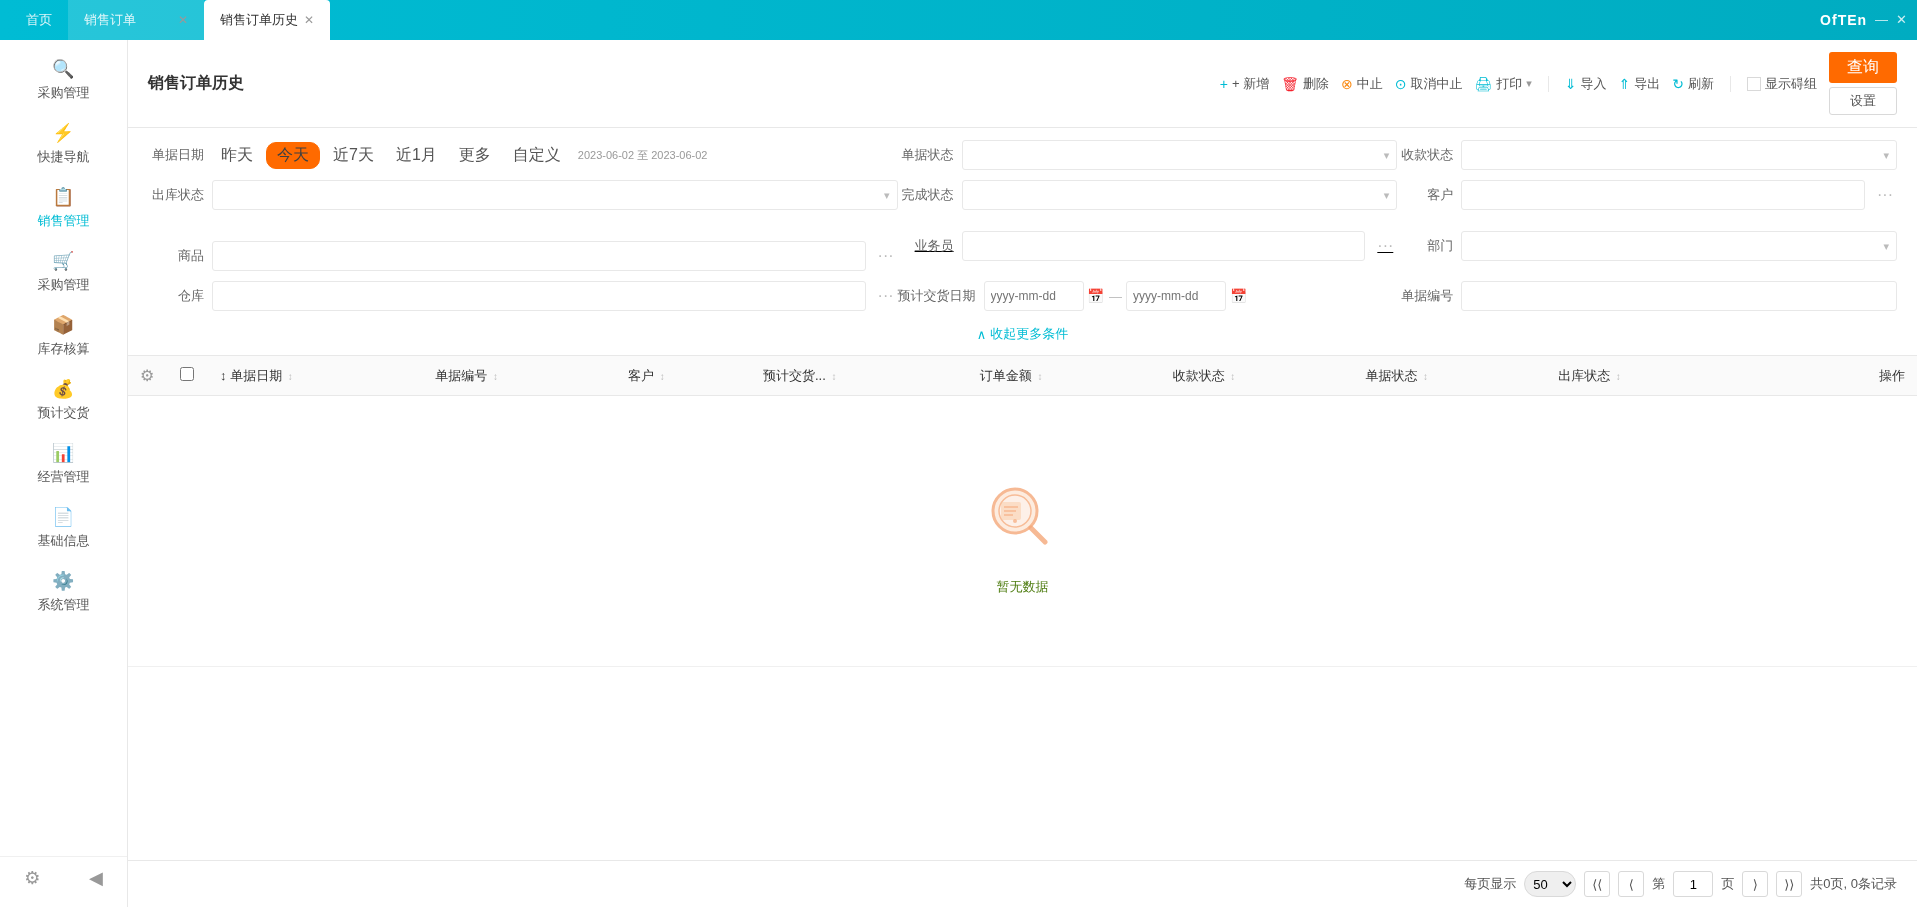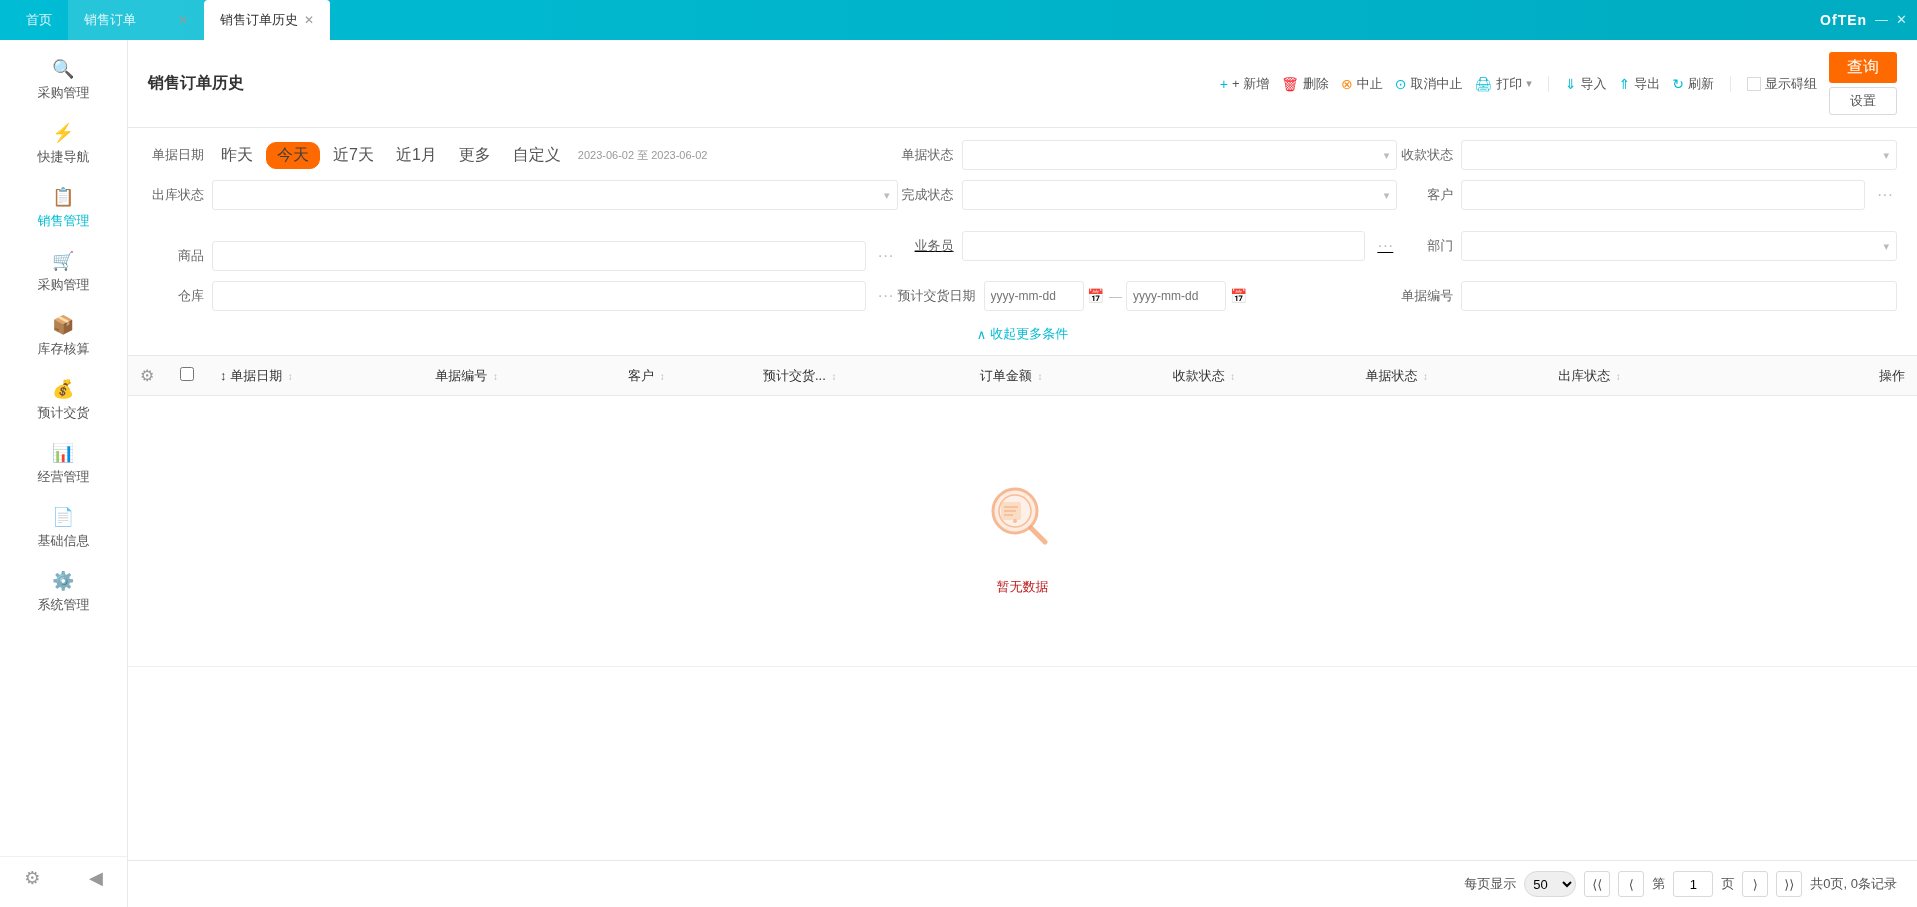--- a/index.html
+++ b/index.html
@@ -240,21 +240,21 @@
     .table-settings-btn { color: #999; cursor: pointer; font-size: 16px; }
     .table-checkbox { width: 14px; height: 14px; cursor: pointer; }
 
     
     .empty-state {
       display: flex;
       flex-direction: column;
       align-items: center;
       justify-content: center;
       padding: 60px 0;
-      color: #b91c1c;
+      color: #4d7c0f;
       gap: 12px;
     }
     .empty-svg { width: 100px; height: 100px; }
 
     
     .pagination-bar {
       background: #fff;
       border-top: 1px solid #e8e8e8;
       padding: 10px 20px;
       display: flex;

